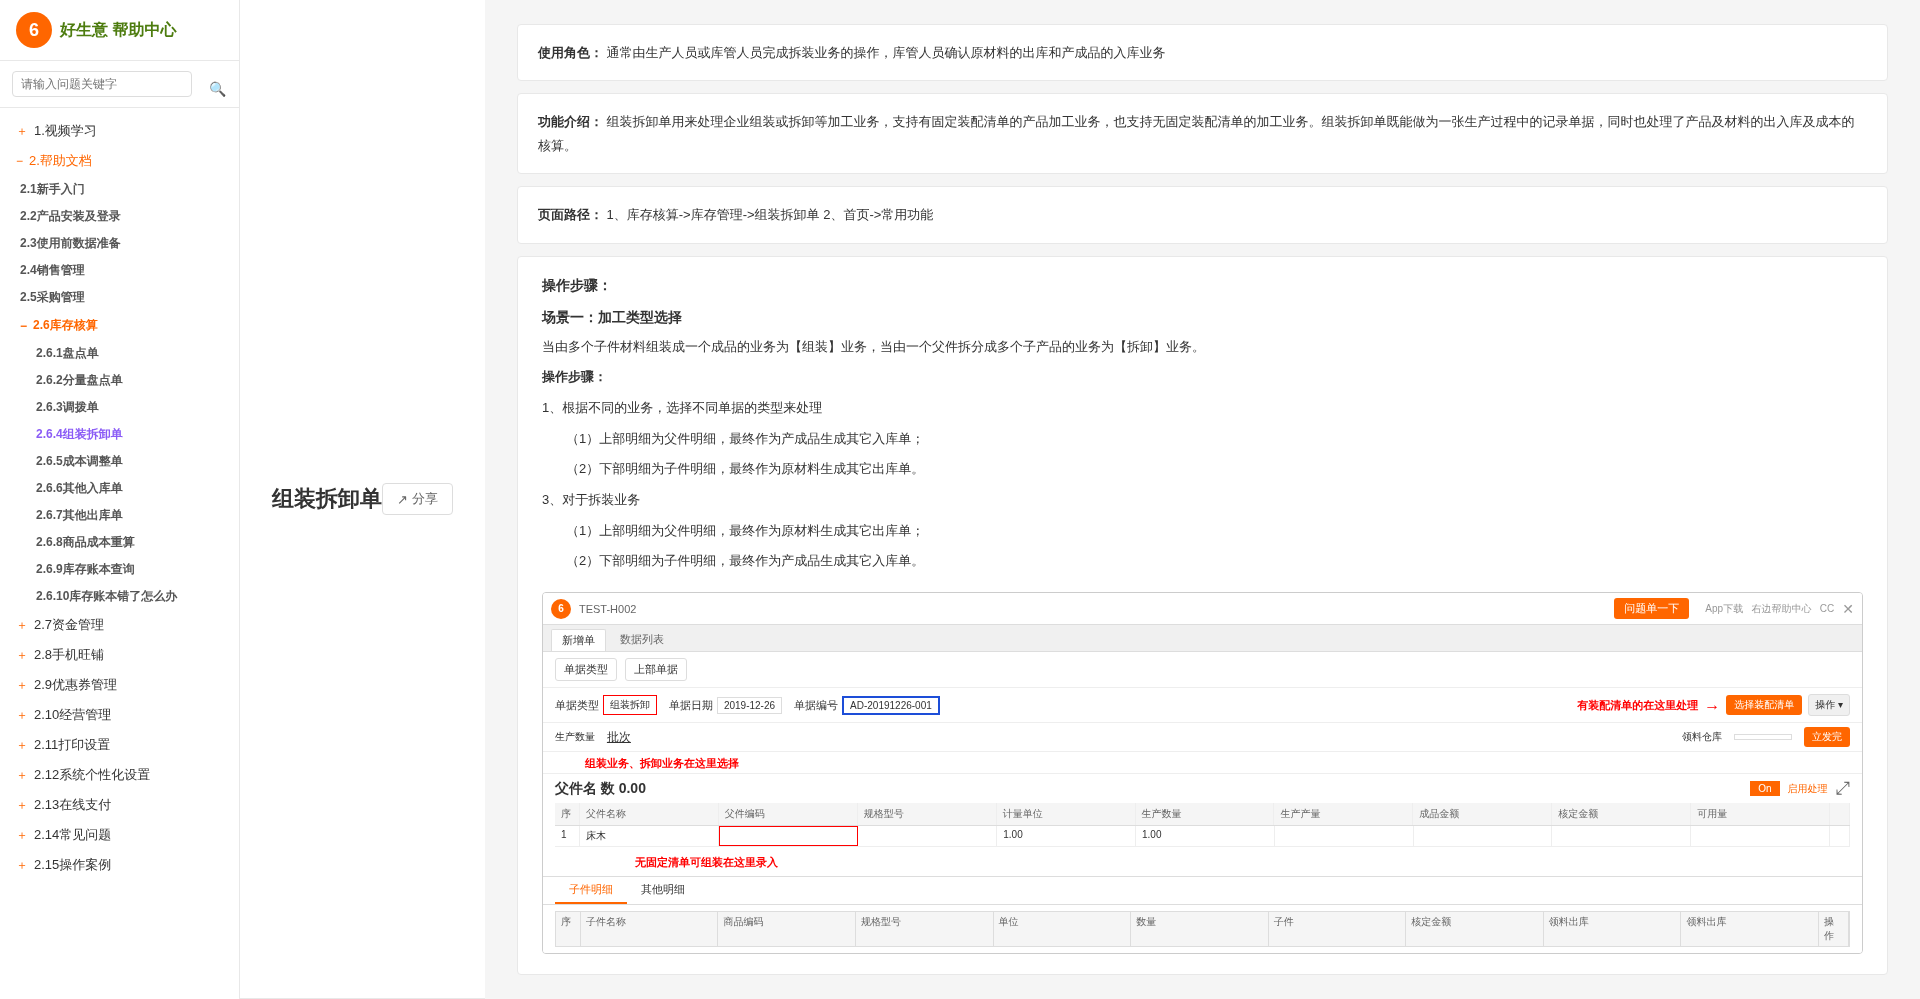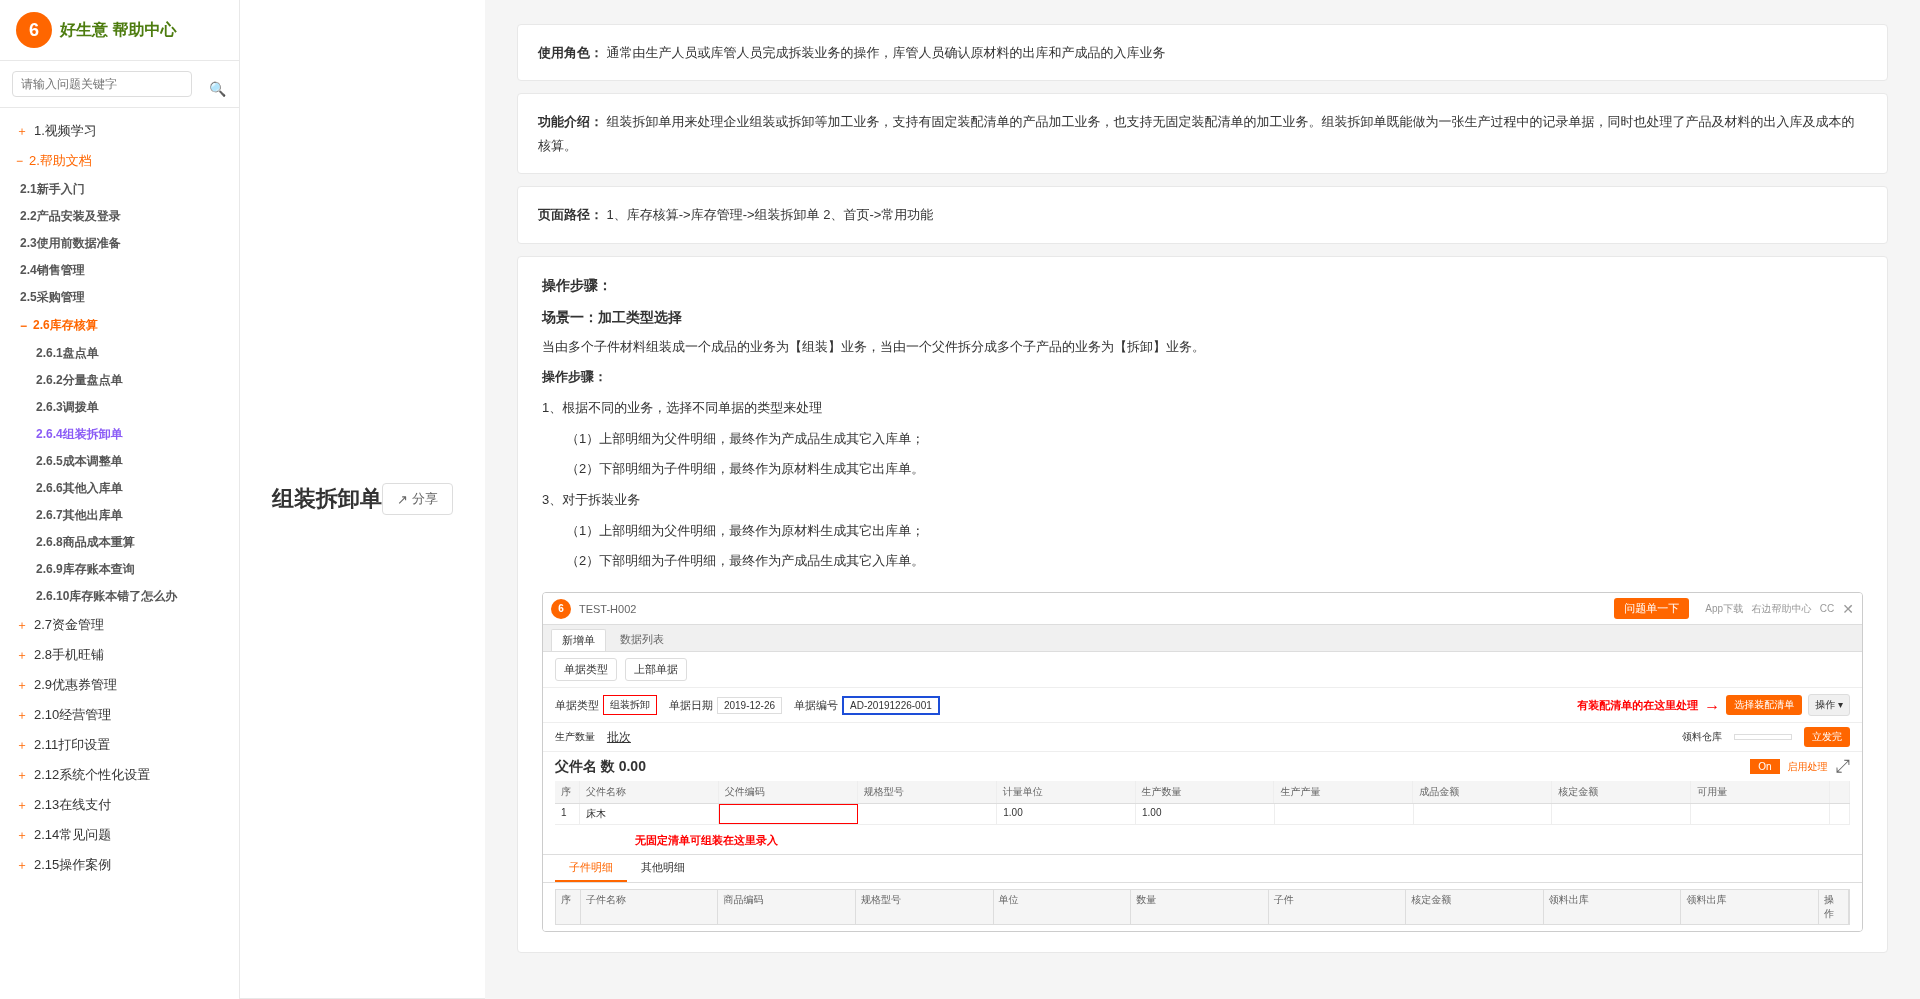--- a/index.html
+++ b/index.html
@@ -457,20 +457,23 @@
 
           <div style="background:#fff;padding:4px 12px;display:flex;align-items:center;gap:12px;border-bottom:1px solid #eee;font-size:10px;">
             <span>生产数量</span>
             <span style="font-size:12px;text-decoration:underline;">批次</span>
             <span style="flex:1;"></span>
             <span>领料仓库</span>
             <span style="border:1px solid #ddd;padding:2px 50px 2px 6px;font-size:10px;background:#fff;"></span>
             <button style="background:#f60;color:#fff;border:none;border-radius:3px;padding:3px 8px;font-size:10px;">立发完</button>
           </div>
 
+          <div style="position:relative;background:#fff;padding:2px 12px 2px;border-bottom:1px solid #eee;">
+            <span style="color:red;font-size:11px;font-weight:bold;margin-left:30px;">组装业务、拆卸业务在这里选择</span>
+          </div>
 
           <div style="background:#fff;padding:4px 12px;">
             <div style="display:flex;align-items:center;margin-bottom:4px;">
               <span style="font-size:14px;font-weight:bold;color:#333;">父件名 数 0.00</span>
               <span style="flex:1;"></span>
 
               <div style="display:flex;align-items:center;gap:4px;margin-right:8px;">
                 <span style="font-size:10px;background:#ff6600;color:#fff;padding:2px 8px;border-radius:0;">On</span>
               </div>
               <span style="font-size:10px;color:#f60;cursor:pointer;">启用处理</span>

